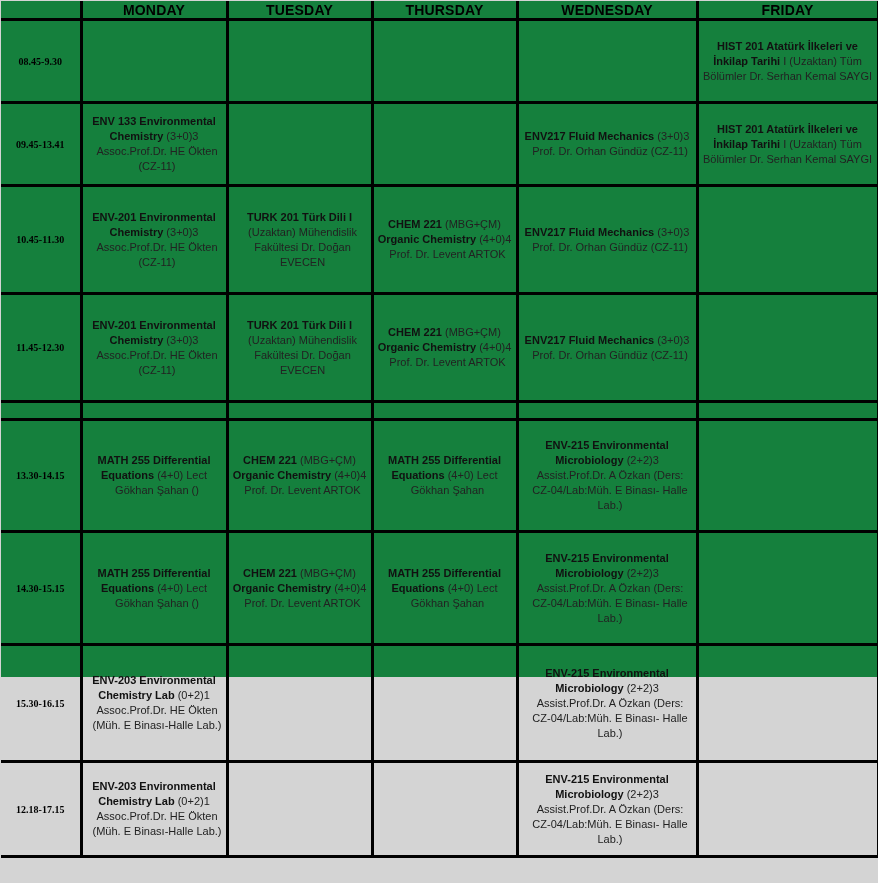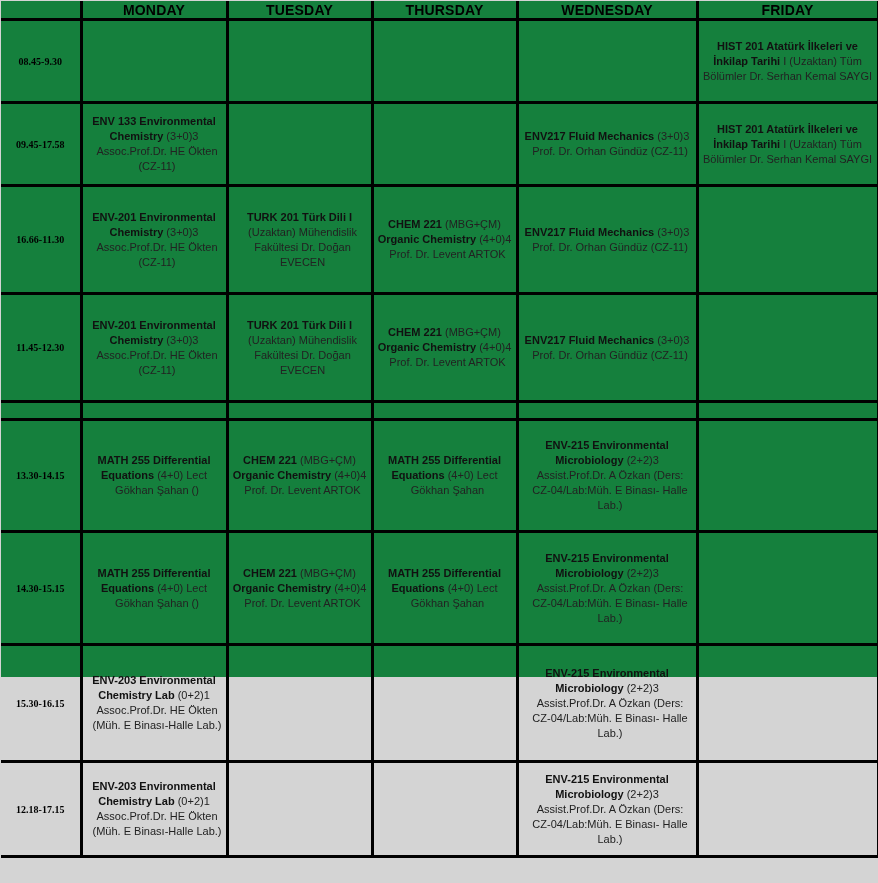--- a/index.html
+++ b/index.html
@@ -72,29 +72,29 @@
   <tbody id="schedule-body">
         <tr style="height: 83px;">
           <td class="time">08.45-9.30</td>
           <td class="slot"><span class="code"></span><span class="detail"></span><span class="inst"></span></td>
           <td class="slot"><span class="code"></span><span class="detail"></span><span class="inst"></span></td>
           <td class="slot"><span class="code"></span><span class="detail"></span><span class="inst"></span></td>
           <td class="slot"><span class="code"></span><span class="detail"></span><span class="inst"></span></td>
           <td class="slot"><span class="code">HIST 201 Atatürk İlkeleri ve İnkilap Tarihi </span><span class="detail"> I (Uzaktan) Tüm Bölümler Dr. Serhan Kemal SAYGI</span><span class="inst"></span></td>
         </tr>
         <tr style="height: 83px;">
-          <td class="time">09.45-17.58</td>
+          <td class="time">09.45-13.41</td>
           <td class="slot"><span class="code">ENV 133 Environmental Chemistry</span><span class="detail"> (3+0)3</span><span class="inst">Assoc.Prof.Dr. HE Ökten (CZ-11)</span></td>
           <td class="slot"><span class="code"></span><span class="detail"></span><span class="inst"></span></td>
           <td class="slot"><span class="code"></span><span class="detail"></span><span class="inst"></span></td>
           <td class="slot"><span class="code">ENV217 Fluid Mechanics</span><span class="detail"> (3+0)3</span><span class="inst">Prof. Dr. Orhan Gündüz (CZ-11)</span></td>
           <td class="slot"><span class="code">HIST 201 Atatürk İlkeleri ve İnkilap Tarihi </span><span class="detail"> I (Uzaktan) Tüm Bölümler Dr. Serhan Kemal SAYGI</span><span class="inst"></span></td>
         </tr>
         <tr style="height: 108px;">
-          <td class="time">16.66-11.30</td>
+          <td class="time">10.45-11.30</td>
           <td class="slot"><span class="code">ENV-201 Environmental Chemistry</span><span class="detail"> (3+0)3</span><span class="inst">Assoc.Prof.Dr. HE Ökten (CZ-11)</span></td>
           <td class="slot"><span class="code">TURK 201 Türk Dili I</span><span class="detail"></span><span class="inst">(Uzaktan) Mühendislik Fakültesi Dr. Doğan EVECEN</span></td>
           <td class="slot"><span class="code">CHEM 221</span><span class="detail"> (MBG+ÇM)</span><br><span class="code">Organic Chemistry</span><span class="detail"> (4+0)4</span><span class="inst">Prof. Dr. Levent ARTOK</span></td>
           <td class="slot"><span class="code">ENV217 Fluid Mechanics</span><span class="detail"> (3+0)3</span><span class="inst">Prof. Dr. Orhan Gündüz (CZ-11)</span></td>
           <td class="slot"><span class="code"></span><span class="detail"></span><span class="inst"></span></td>
         </tr>
         <tr style="height: 108px;">
           <td class="time">11.45-12.30</td>
           <td class="slot"><span class="code">ENV-201 Environmental Chemistry</span><span class="detail"> (3+0)3</span><span class="inst">Assoc.Prof.Dr. HE Ökten (CZ-11)</span></td>
           <td class="slot"><span class="code">TURK 201 Türk Dili I</span><span class="detail"></span><span class="inst">(Uzaktan) Mühendislik Fakültesi Dr. Doğan EVECEN</span></td>

